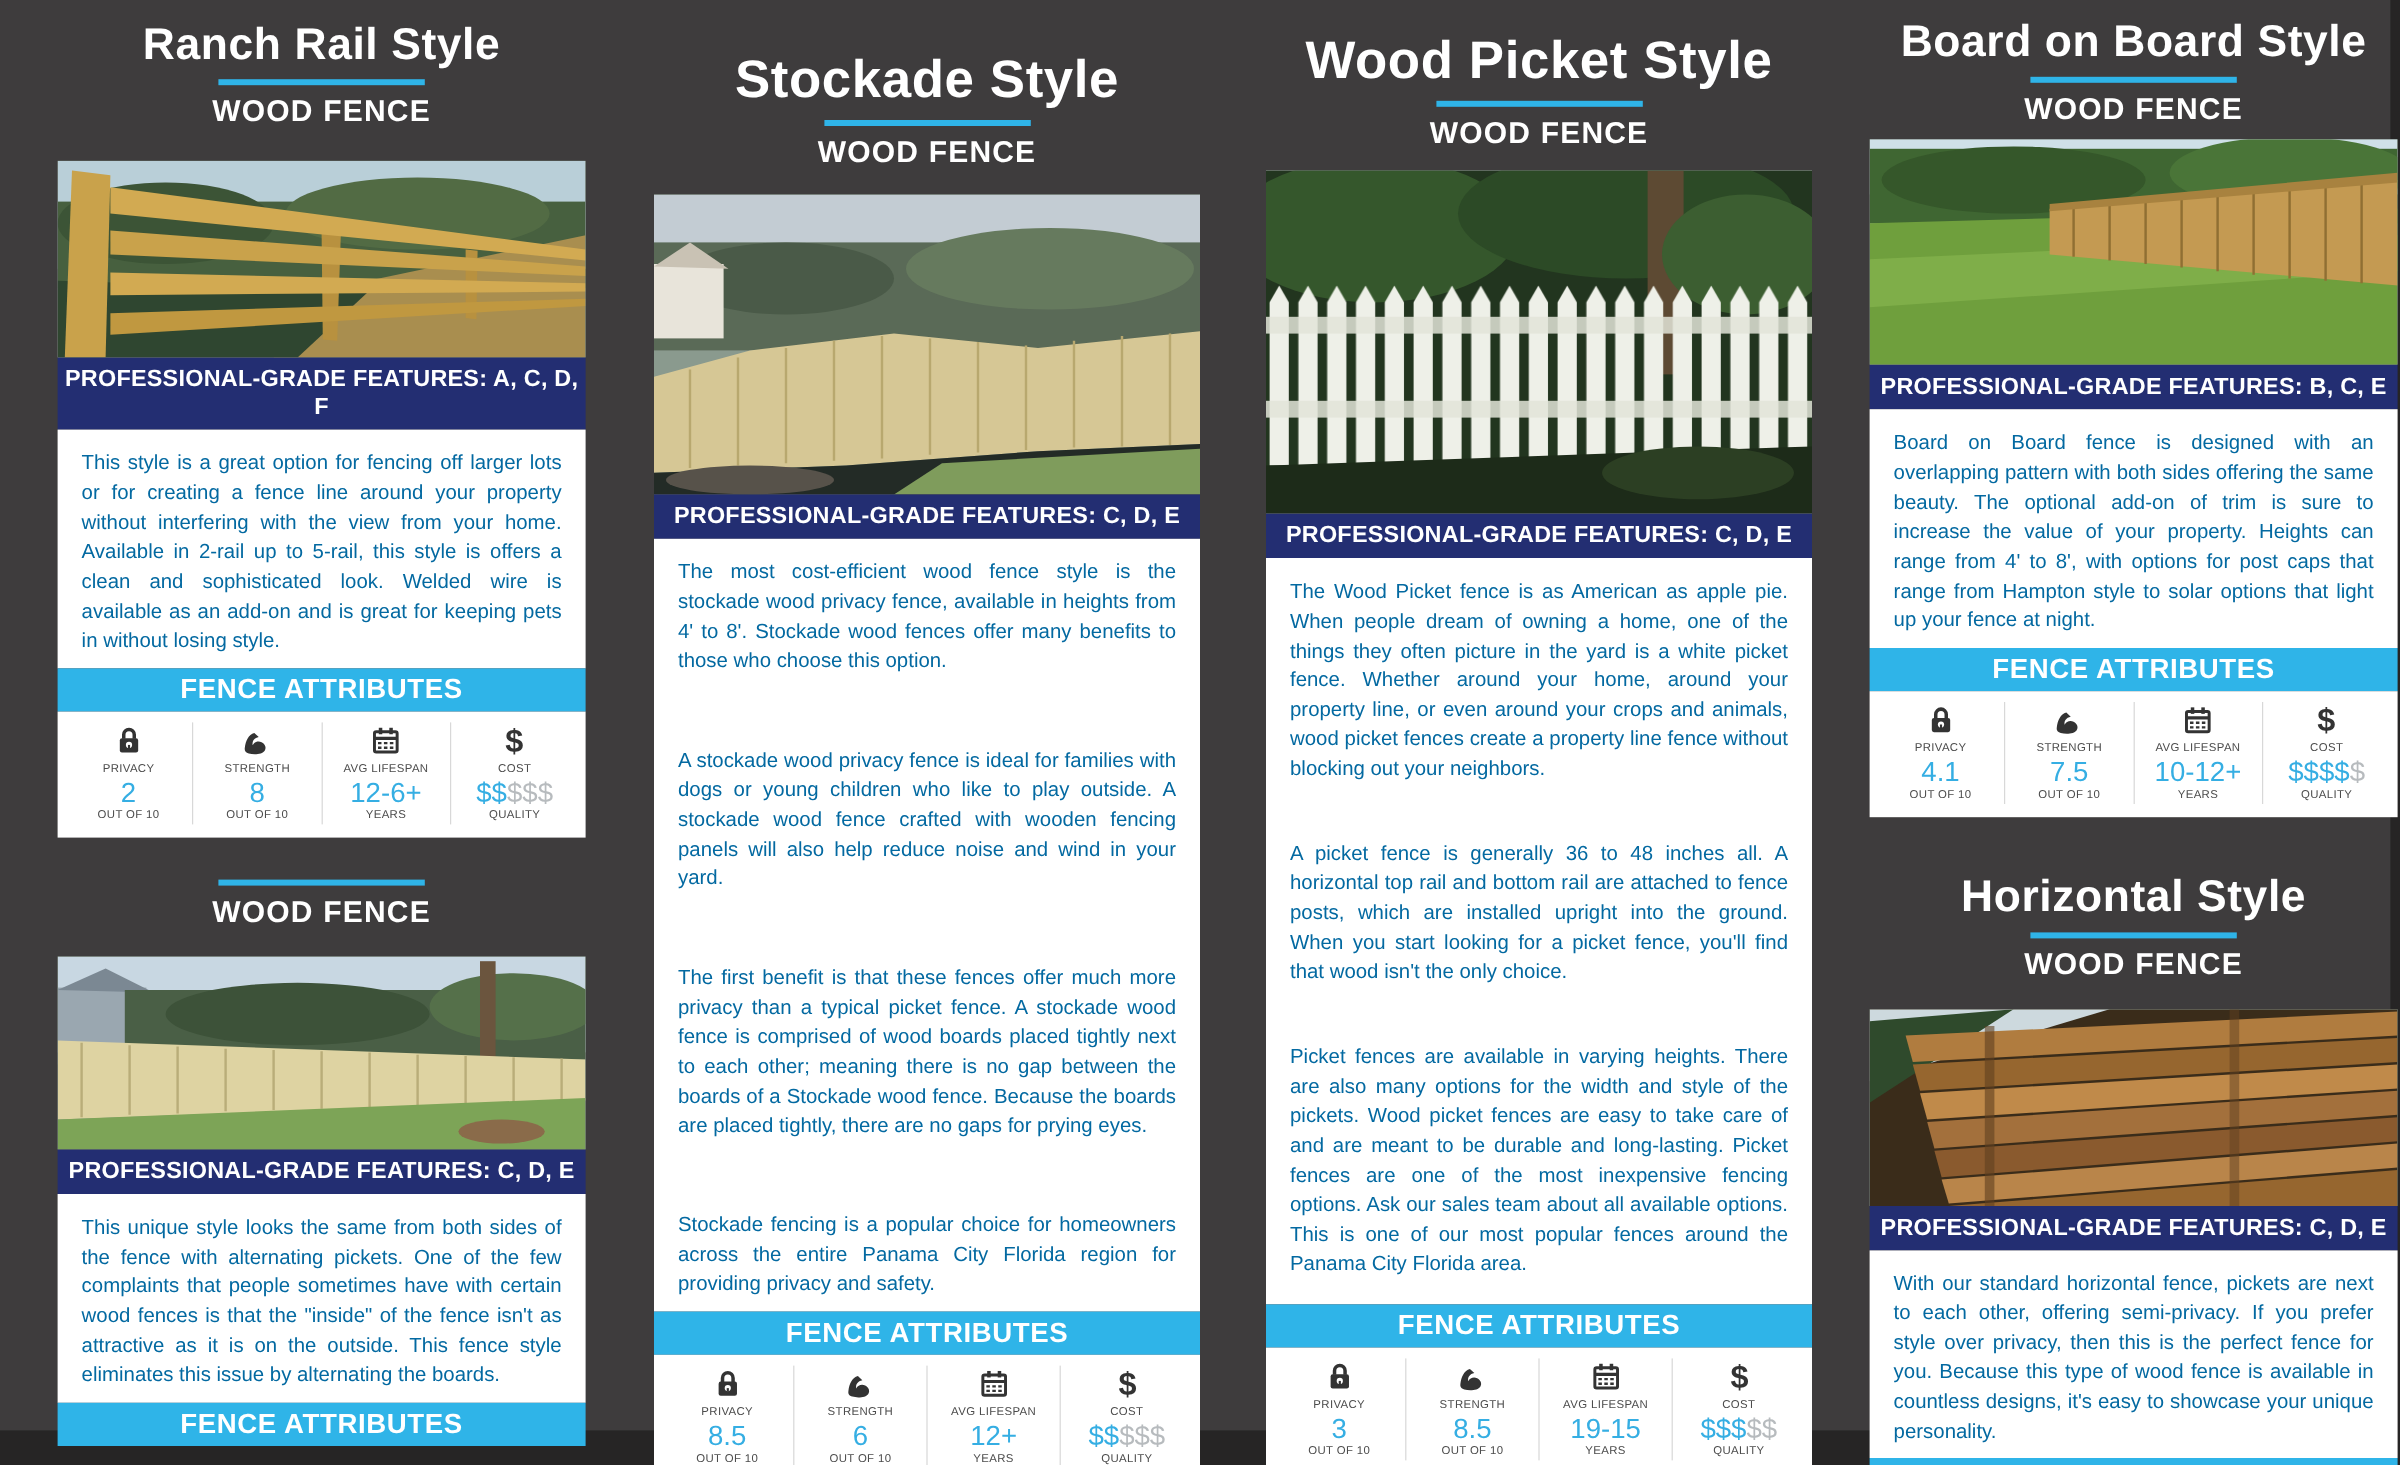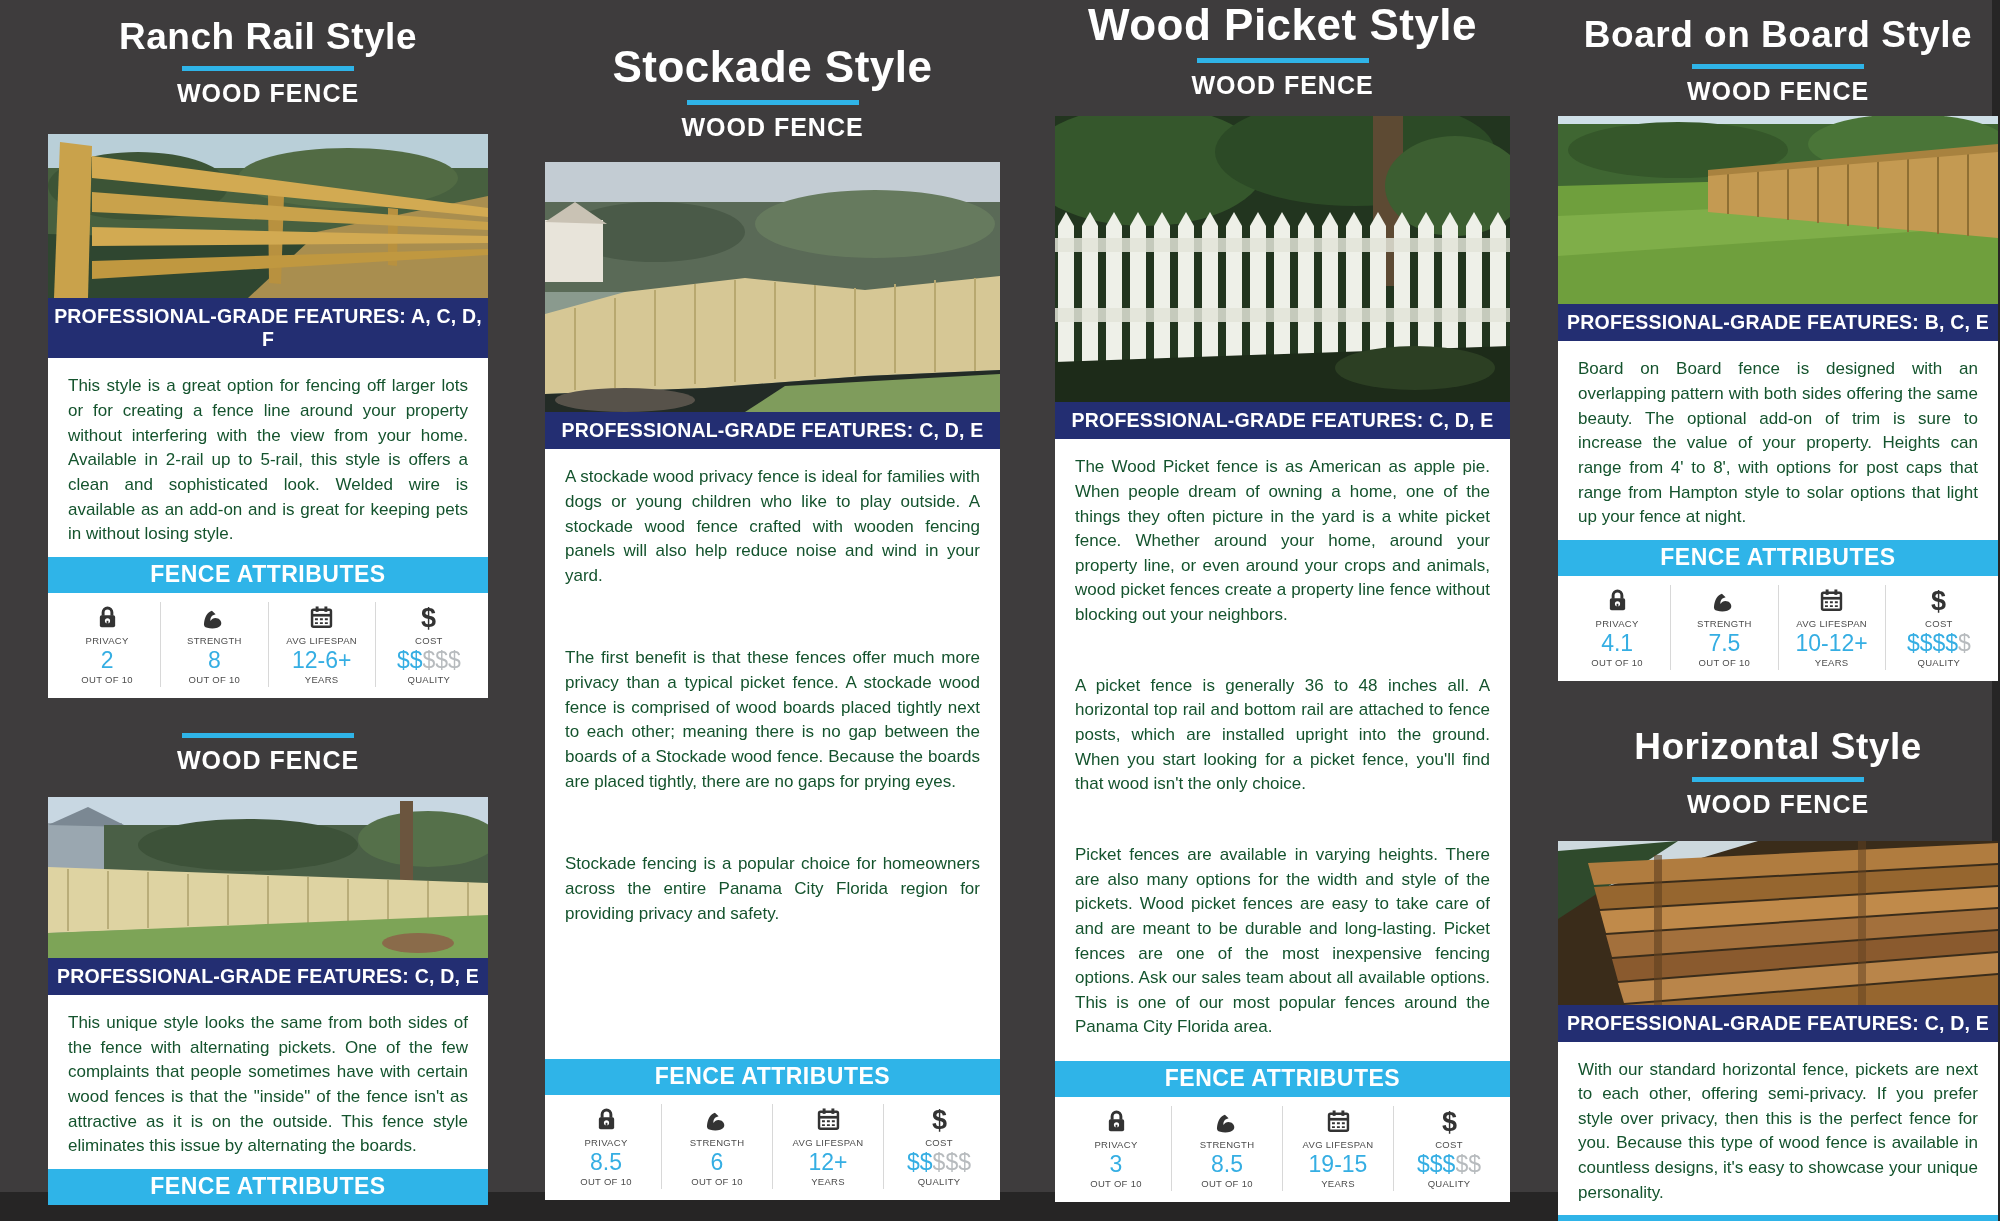--- a/index.html
+++ b/index.html
@@ -16,21 +16,21 @@
   .t-sm h1{font-size:37px;}
   .t-lg h1{font-size:44px;}
   .underline{width:172px;height:5px;background:#2fb4e8;margin:9px auto 8px auto;}
   .head h2{margin:0;font-size:25px;font-weight:700;letter-spacing:1px;}
 
   .photo{width:100%;overflow:hidden;line-height:0;background:#8a9a8e;}
   .photo svg{width:100%;height:100%;}
 
   .features{background:#232e72;color:#fff;text-align:center;font-weight:700;
             font-size:19.5px;padding:7px 4px;letter-spacing:.2px;}
-  .desc{background:#fff;color:#14532d;font-size:17px;line-height:1.45;
+  .desc{background:#fff;color:#0369a1;font-size:17px;line-height:1.45;
         text-align:justify;padding:16px 20px 10px 20px;}
   .desc p{margin:0;}
   .attr-banner{background:#2fb4e8;color:#fff;text-align:center;font-weight:700;
                font-size:23px;padding:4px 0 5px 0;letter-spacing:.5px;}
   .attrs{background:#fff;display:flex;padding:9px 6px 11px 6px;}
   .attr{flex:1;display:flex;flex-direction:column;align-items:center;gap:2px;
         border-right:1px solid #d8d8d8;padding:2px 2px;}
   .attr:last-child{border-right:none;}
   .aicon{line-height:0;}
   .aicon svg{width:27px;height:27px;}
@@ -39,21 +39,21 @@
   .aval .muted{color:#b7bbbe;}
   .asub{font-size:9.5px;color:#4c4c4c;letter-spacing:.3px;}
 
   
   .c1a .head{padding-top:16px;} .c1a .photo{height:164px;margin-top:26px;}
   .c1a .desc{min-height:132px;}
   .c1b .head{padding-top:26px;} .c1b .photo{height:161px;margin-top:22px;}
   .c1b .desc{min-height:138px;}
   .c2a .head{padding-top:42px;} .c2a .photo{height:250px;margin-top:20px;}
   .c2a .desc{min-height:584px;} .c2a .desc p{margin-bottom:58px;} .c2a .desc p:last-child{margin-bottom:0;}
-  .c3a .head{} .c3a .photo{height:286px;margin-top:16px;}
+  .c3a .head{padding-top:26px;} .c3a .photo{height:286px;margin-top:16px;}
   .c3a .desc{min-height:596px;} .c3a .desc p{margin-bottom:46px;} .c3a .desc p:last-child{margin-bottom:0;}
   .c4a .head{padding-top:14px;} .c4a .photo{height:188px;margin-top:10px;}
   .c4a .desc{min-height:142px;}
   .c4b .head{padding-top:45px;} .c4b .photo{height:164px;margin-top:22px;}
   .c4b .desc{min-height:138px;}
 </style>
 </head>
 <body>
 
 <svg width="0" height="0" style="position:absolute" aria-hidden="true">
@@ -218,20 +218,21 @@
               <line x1="390" y1="118" x2="390" y2="210"></line>
             <line x1="430" y1="116" x2="430" y2="209"></line>
           </g>
           <polygon points="0,232 160,226 320,214 455,208 455,250 0,250" fill="#232b26"></polygon>
           <polygon points="240,224 455,212 455,250 200,250" fill="#7f9c5c"></polygon>
           <ellipse cx="80" cy="238" rx="70" ry="12" fill="#57524a"></ellipse>
         </svg>
       </div>
       <div class="features">PROFESSIONAL-GRADE FEATURES: C, D, E</div>
       <div class="desc">
+        <p>The most cost-efficient wood fence style is the stockade wood privacy fence, available in heights from 4' to 8'. Stockade wood fences offer many benefits to those who choose this option.</p>
         <p>A stockade wood privacy fence is ideal for families with dogs or young children who like to play outside. A stockade wood fence crafted with wooden fencing panels will also help reduce noise and wind in your yard.</p>
         <p>The first benefit is that these fences offer much more privacy than a typical picket fence. A stockade wood fence is comprised of wood boards placed tightly next to each other; meaning there is no gap between the boards of a Stockade wood fence. Because the boards are placed tightly, there are no gaps for prying eyes.</p>
         <p>Stockade fencing is a popular choice for homeowners across the entire Panama City Florida region for providing privacy and safety.</p>
       </div>
       <div class="attr-banner">FENCE ATTRIBUTES</div>
       <div class="attrs">
         <div class="attr">
           <span class="aicon"><svg viewBox="0 0 24 24">
                 <use href="#i-lock"></use>
               </svg></span>

